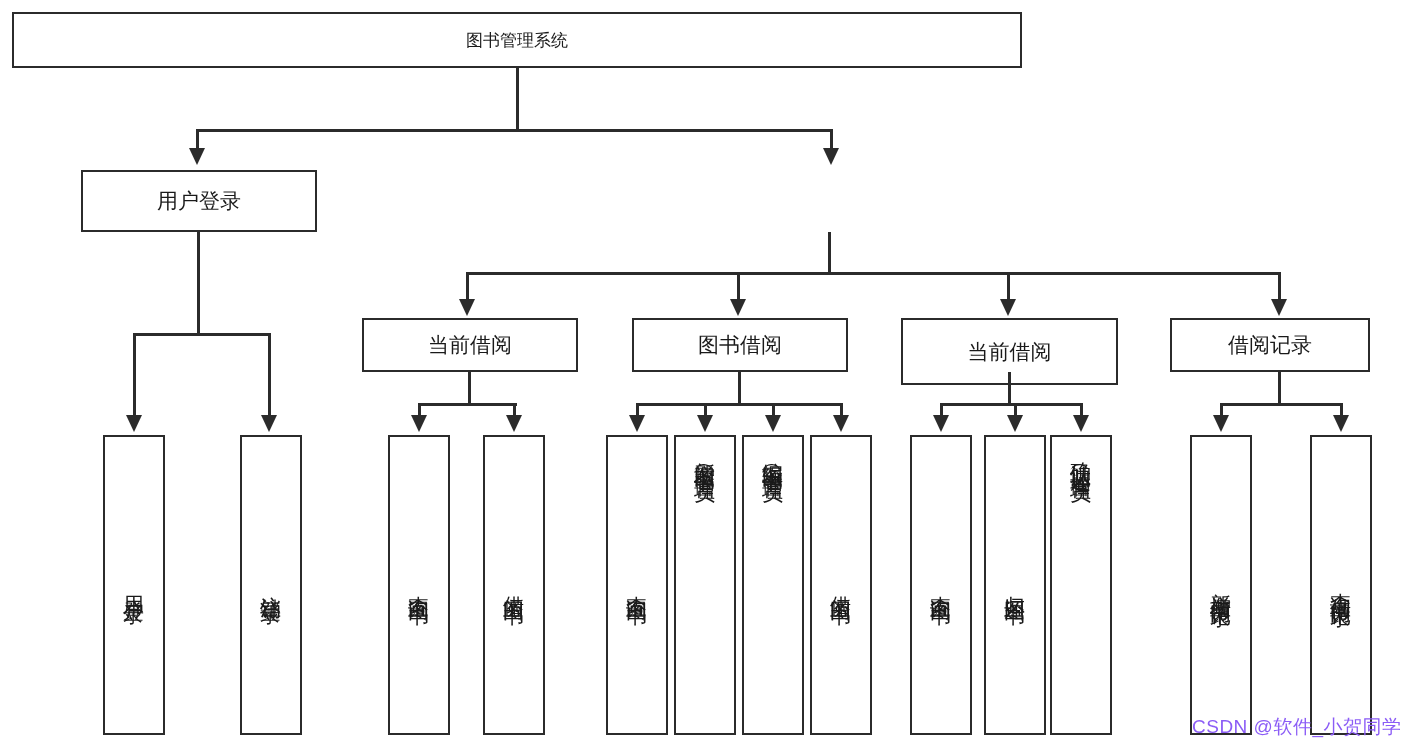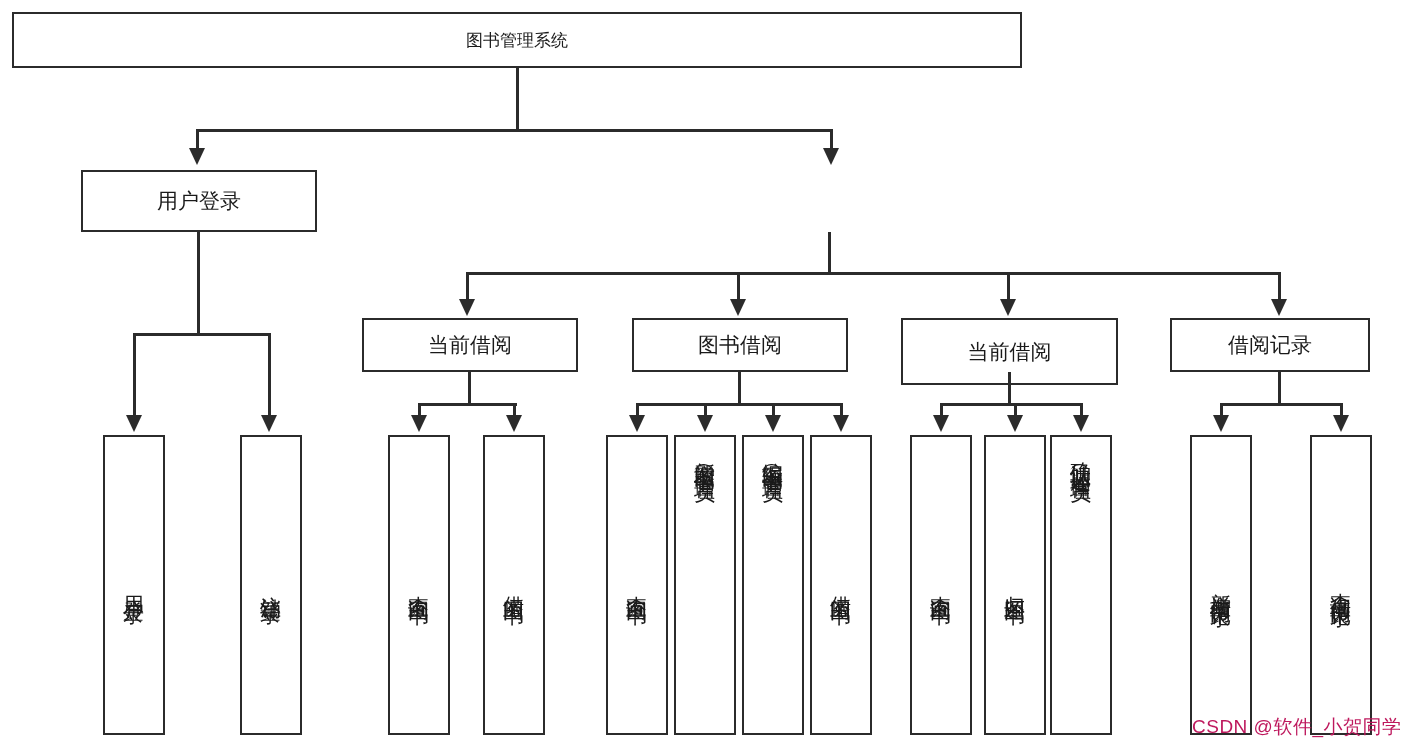--- a/index.html
+++ b/index.html
@@ -62,21 +62,21 @@
   .arrow {
     position: absolute;
     width: 0;
     height: 0;
     border-left: 8px solid transparent;
     border-right: 8px solid transparent;
     border-top: 17px solid #2b2b2b;
   }
   .watermark {
     position: absolute;
-    color: #be185d;
+    color: #8b5cf6;
     font-size: 19px;
     white-space: nowrap;
     letter-spacing: 0.5px;
   }
 </style>
 </head>
 <body>
 
 <div id="canvas">
 

